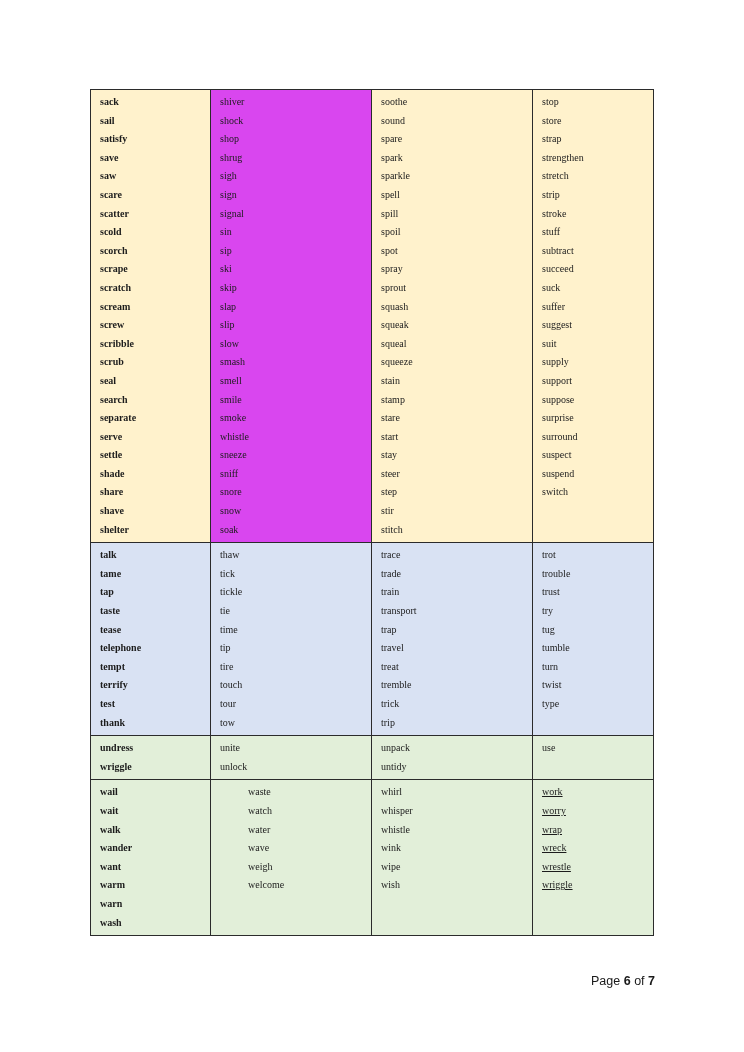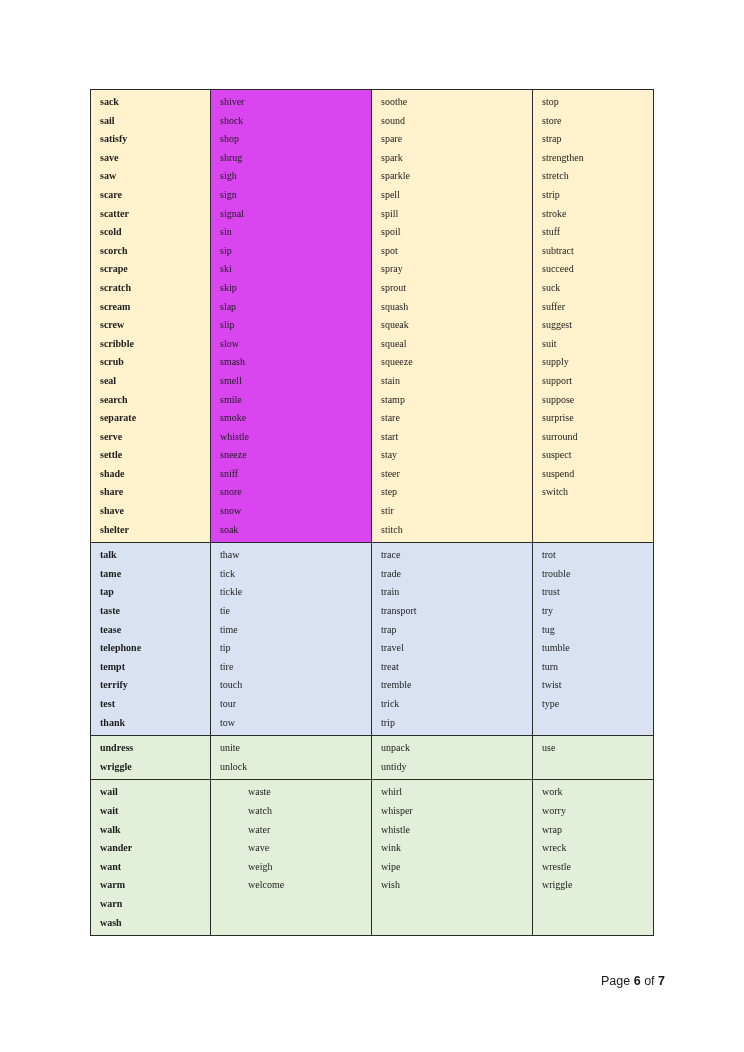--- a/index.html
+++ b/index.html
@@ -35,21 +35,21 @@
     line-height: 18.6px;
     color: #1c1c1c;
     overflow: hidden;
   }
   table.verb-table td.first-col div {
     font-weight: 700;
   }
   .footer {
     position: absolute;
     top: 974px;
-    left: 10px;
+    left: 0;
     width: 655px;
     text-align: right;
     font-family: "Liberation Sans", "DejaVu Sans", sans-serif;
     font-size: 12.5px;
     color: #1a1a1a;
   }
   .footer b { font-weight: 700; }
 </style>
 </head>
 <body>
@@ -254,21 +254,21 @@
             <div>welcome</div>
           </td>
           <td style="background: rgb(226, 239, 217); border-color: rgb(43, 43, 43);">
             <div>whirl</div>
             <div>whisper</div>
             <div>whistle</div>
             <div>wink</div>
             <div>wipe</div>
             <div>wish</div>
           </td>
-          <td style="background: rgb(226, 239, 217); border-color: rgb(43, 43, 43);">
+          <td style="background: rgb(226, 239, 217); border-color: rgb(43, 43, 43); text-decoration: underline;">
             <div>work</div>
             <div>worry</div>
             <div>wrap</div>
             <div>wreck</div>
             <div>wrestle</div>
             <div>wriggle</div>
           </td>
         </tr>
       </tbody>
   </table>

